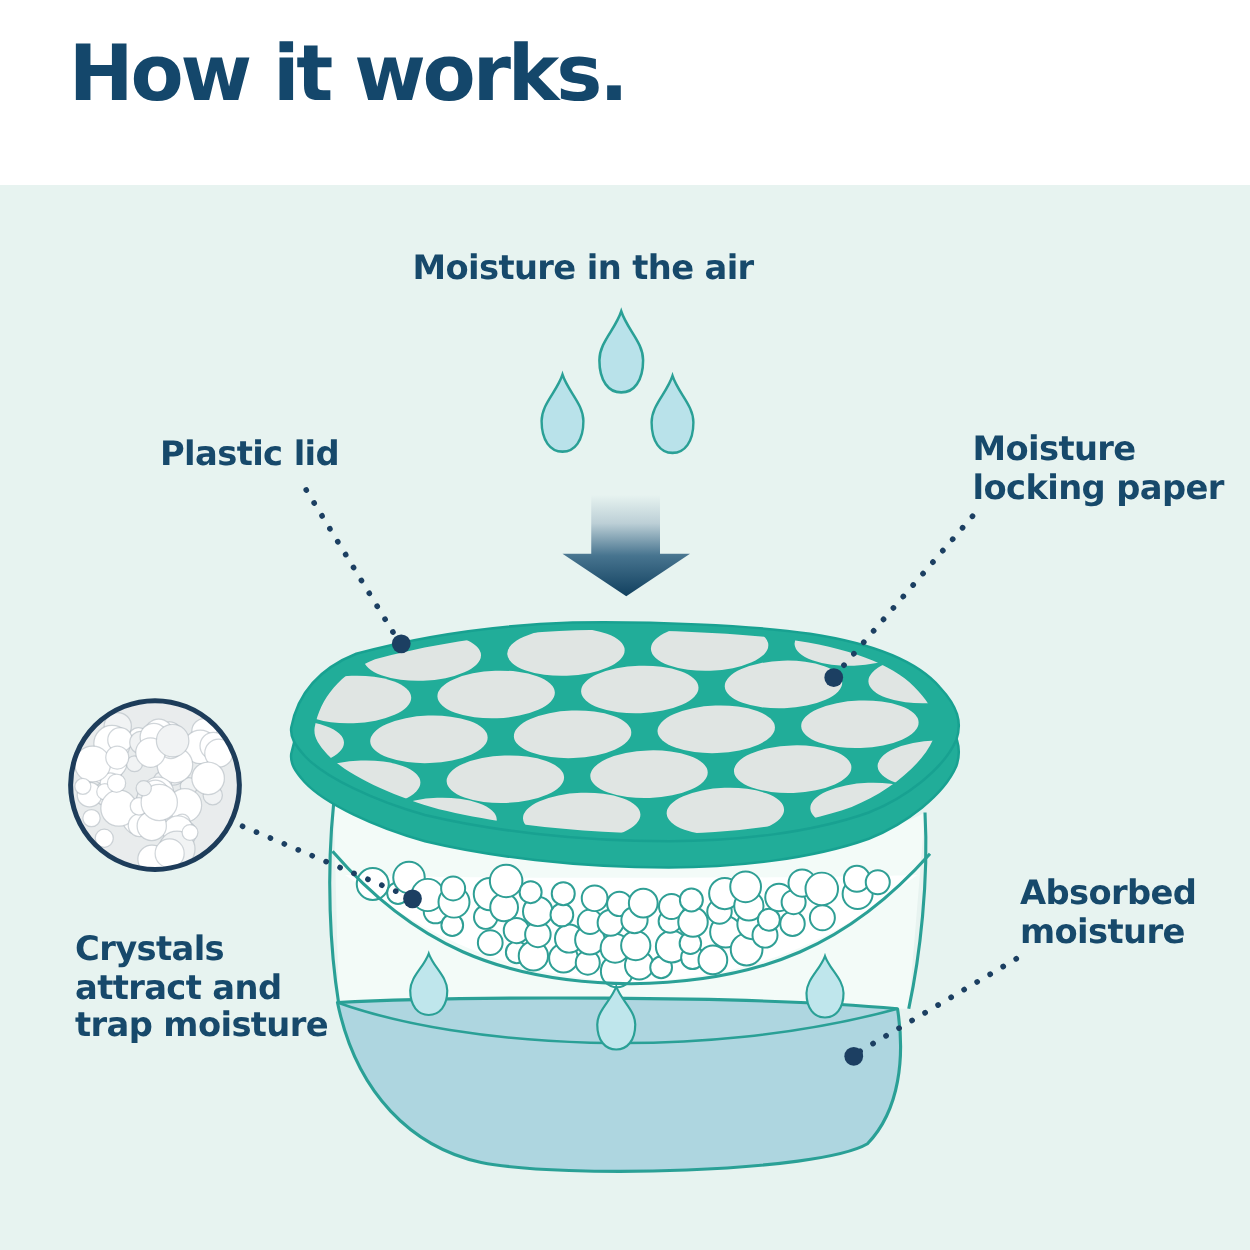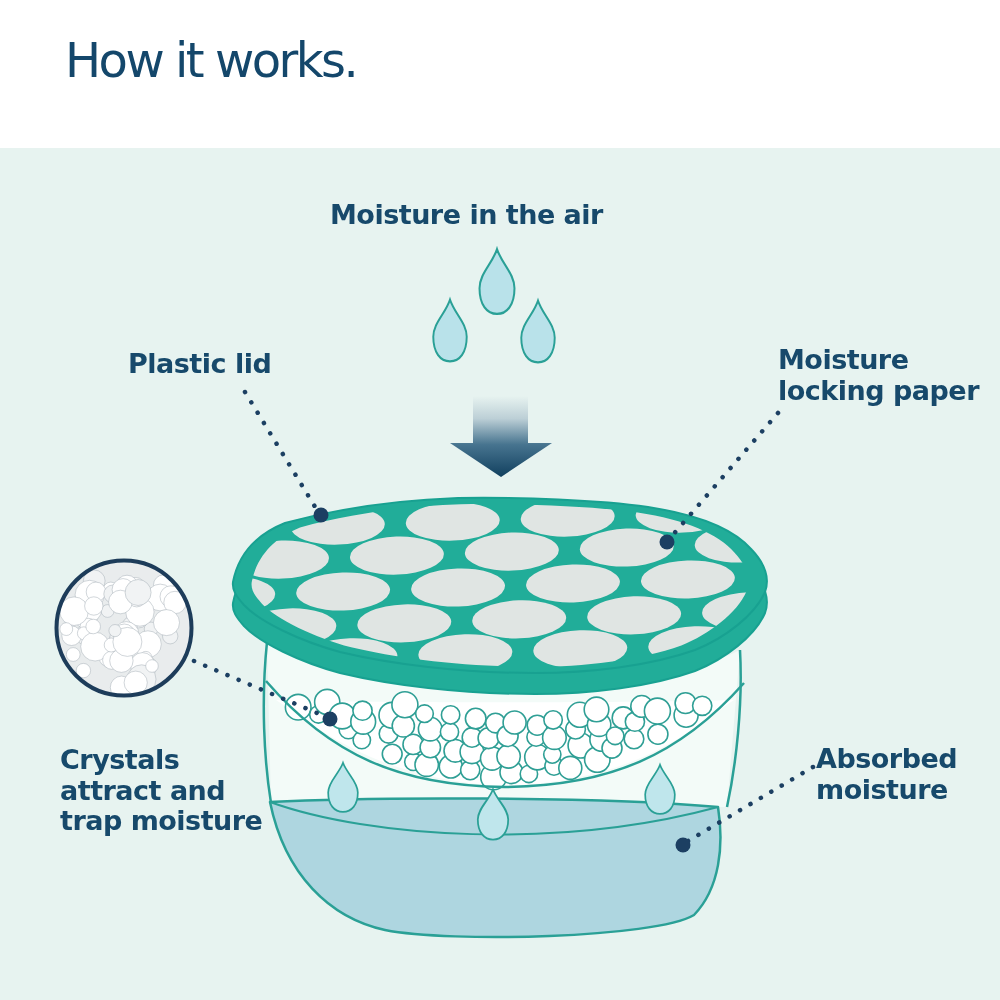--- a/index.html
+++ b/index.html
@@ -3,32 +3,32 @@
 <meta charset="utf-8">
 <style>
   html,body{margin:0;padding:0;background:#ffffff;}
   .stage{
     position:relative;width:1000px;height:1000px;overflow:hidden;
     font-family:"DejaVu Sans","Liberation Sans",sans-serif;
   }
   .bg-header{position:absolute;left:0;top:0;width:1000px;height:148px;background:#ffffff;}
   .bg-main{position:absolute;left:0;top:148px;width:1000px;height:852px;background:#e7f3f0;}
   .title{
-    position:absolute;left:55px;top:22px;margin:10px;
-    font-size:48px;font-weight:normal;letter-spacing:-2.5px;color:#14476b;
+    position:absolute;left:55px;top:22px;margin:0;
+    font-size:62px;font-weight:bold;letter-spacing:-2.5px;color:#14476b;
   }
   .label{
     position:absolute;font-size:27px;font-weight:bold;color:#17496b;
     letter-spacing:-0.5px;line-height:1.13;white-space:pre-line;
   }
   .air-label{left:330px;top:200px;width:340px;}
   .lid-label{left:128px;top:349px;}
   .paper-label{left:778px;top:345px;}
   .crystals-label{left:60px;top:709px;margin-top:36px;}
-  .absorbed-label{left:816px;top:700px;margin-top:44px;}
+  .absorbed-label{left:816px;top:700px;}
   svg{position:absolute;left:0;top:0;}
 </style>
 </head>
 <body>
 
 <div class="stage">
   <div class="bg-header"></div>
   <div class="bg-main"></div>
 
   <svg width="1000" height="1000" viewBox="0 0 1000 1000">

